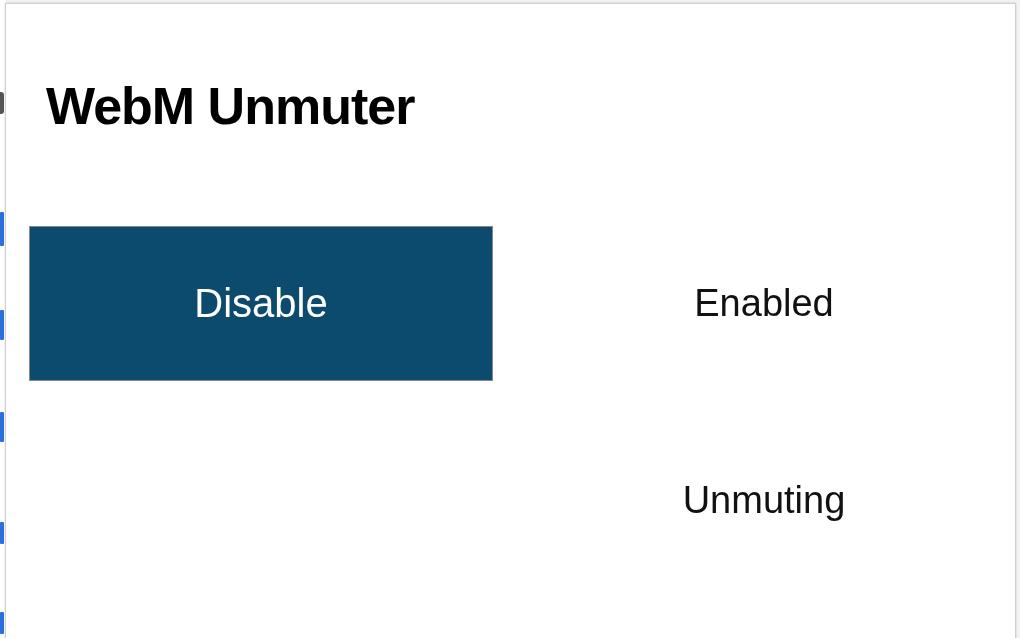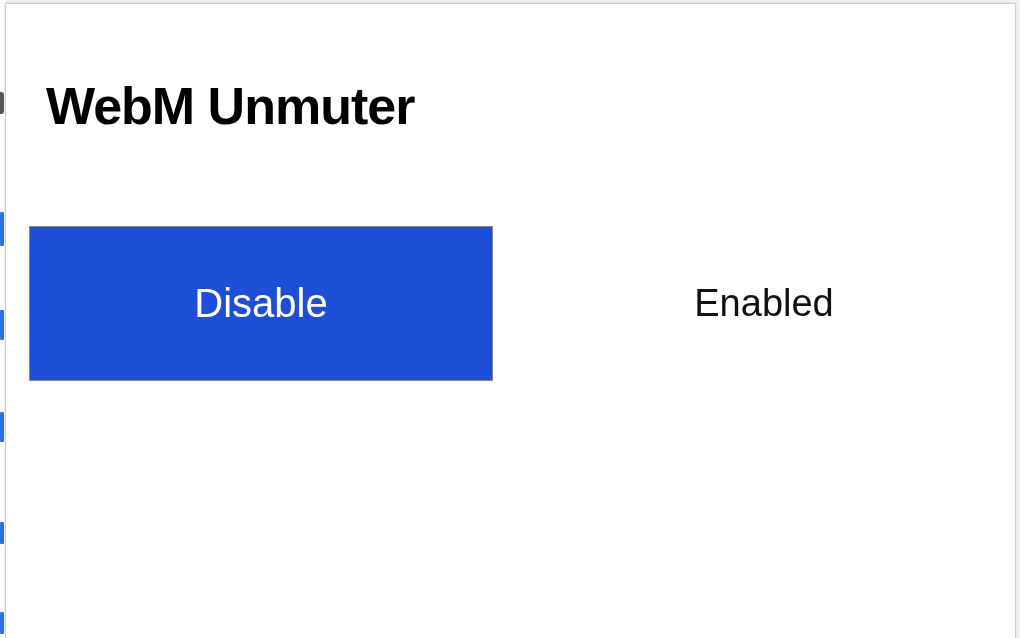--- a/index.html
+++ b/index.html
@@ -64,21 +64,21 @@
       height: 155px;
     }
     .row.r1 { top: 222px; }
     .row.r2 { top: 419px; }
     .btn {
       position: absolute;
       left: 0;
       top: 0;
       width: 464px;
       height: 155px;
-      background: #1d4ed8;
+      background: #0c4a6e;
       color: #ffffff;
       border: 1px solid #888;
       box-sizing: border-box;
       font-family: "Liberation Sans", sans-serif;
       font-size: 40px;
       display: flex;
       align-items: center;
       justify-content: center;
       cursor: pointer;
       padding: 0;
@@ -110,14 +110,15 @@
 
 <div class="popup">
   <h1 class="title">WebM Unmuter</h1>
 
   <div class="row r1">
     <button class="btn">Disable</button>
     <div class="status">Enabled</div>
   </div>
 
   <div class="row r2">
+    <div class="status">Unmuting</div>
   </div>
 </div>
 
 </body></html>

